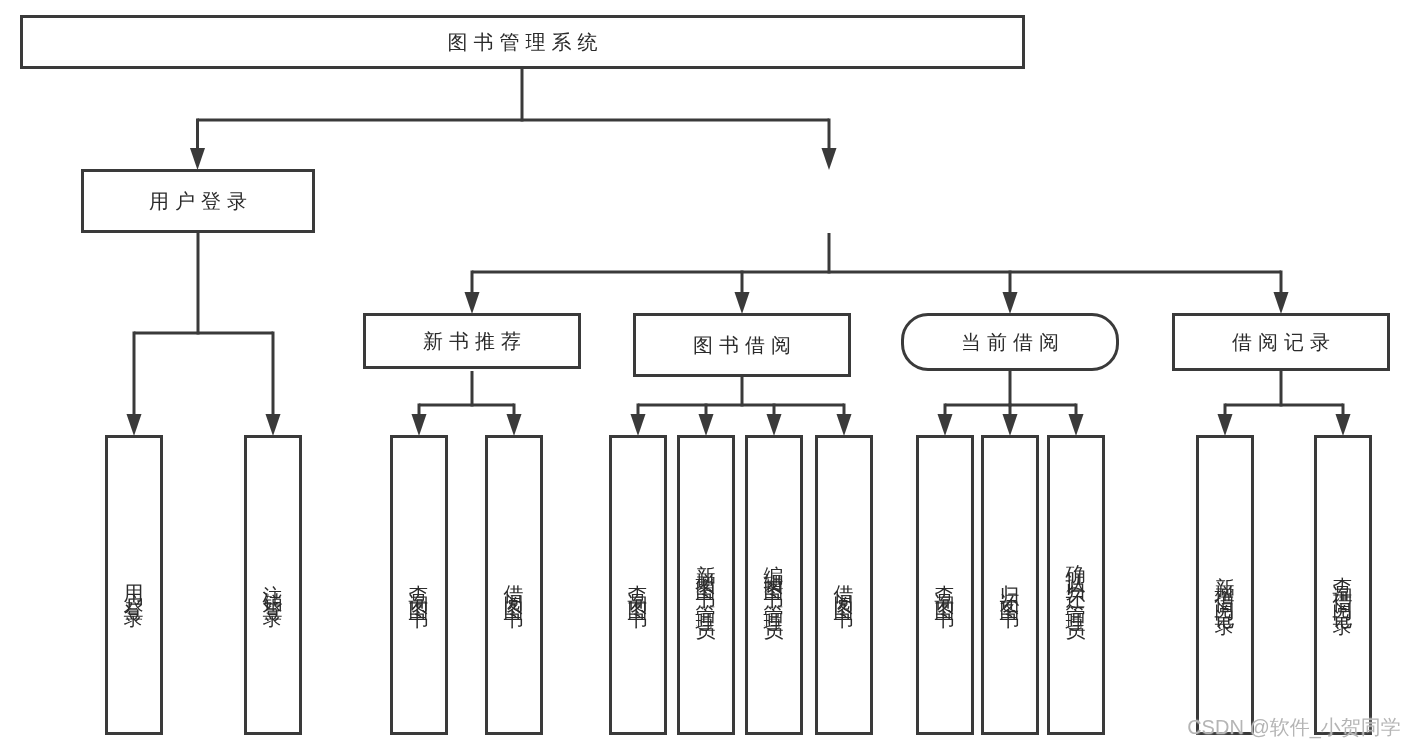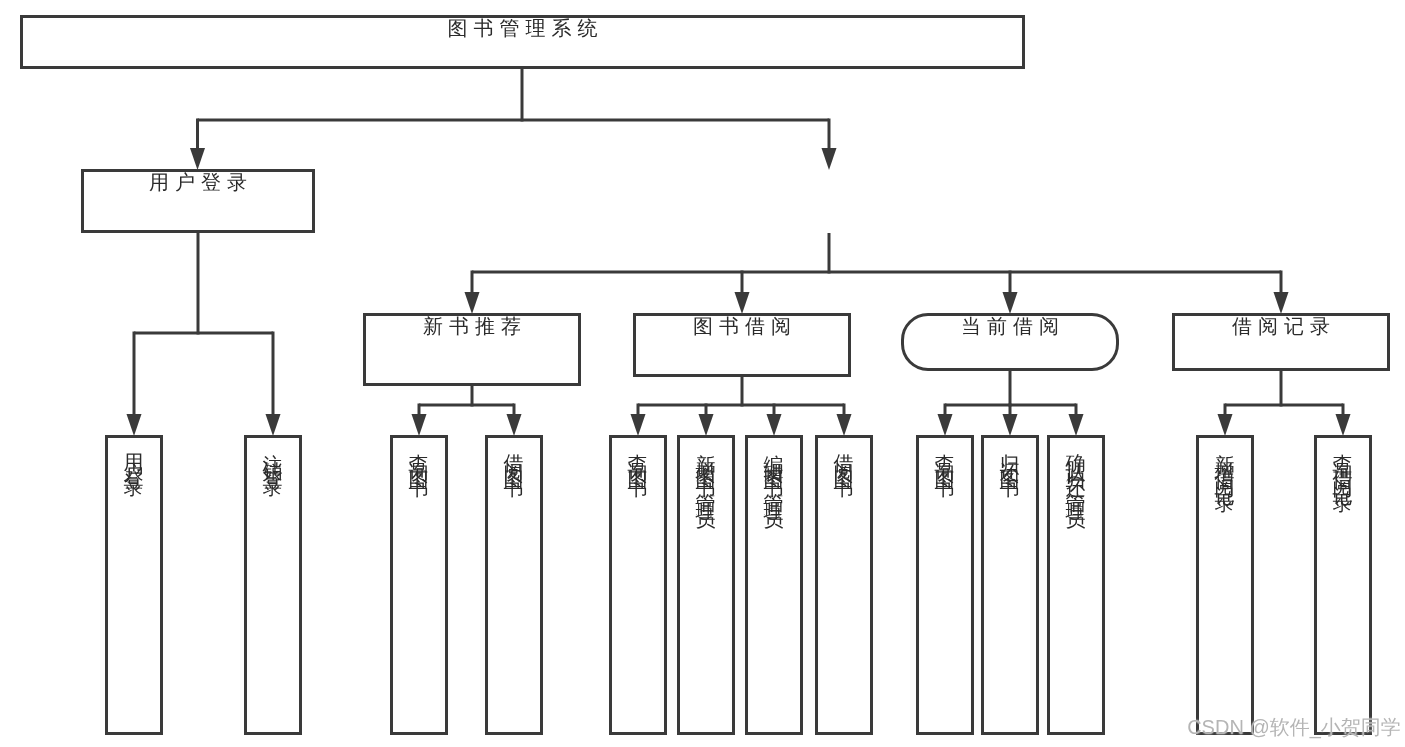--- a/index.html
+++ b/index.html
@@ -23,21 +23,21 @@
     position:absolute;left:0;top:0;width:1405px;height:747px;
     pointer-events:none;
   }
   .connectors line{stroke:var(--line);stroke-width:3;}
   .connectors polygon{fill:var(--line);}
   .node{
     position:absolute;
     box-sizing:border-box;
     background:#ffffff;
     border:3px solid var(--line);
-    display:flex;align-items:flex-start;justify-content:center;
+    display:flex;align-items:center;justify-content:center;
     color:var(--text);
     font-size:20px;
     line-height:1;
     z-index:2;
   }
   .node-h .lbl{
     letter-spacing:6px;
     text-indent:6px;
     white-space:nowrap;
   }
@@ -127,21 +127,21 @@
   </svg>
 
   <div class="node node-h" style="left:20px;top:15px;width:1005px;height:54px;">
     <span class="lbl">图书管理系统</span>
   </div>
 
   <div class="node node-h" style="left:81px;top:169px;width:234px;height:64px;">
     <span class="lbl">用户登录</span>
   </div>
 
-  <div class="node node-h" style="left:363px;top:313px;width:218px;height:73px;">
+  <div class="node node-h" style="left:363px;top:313px;width:218px;height:56px;">
     <span class="lbl">新书推荐</span>
   </div>
   <div class="node node-h" style="left:633px;top:313px;width:218px;height:64px;">
     <span class="lbl">图书借阅</span>
   </div>
   <div class="node node-h" style="left:901px;top:313px;width:218px;height:58px;border-radius:27px;">
     <span class="lbl">当前借阅</span>
   </div>
   <div class="node node-h" style="left:1172px;top:313px;width:218px;height:58px;">
     <span class="lbl">借阅记录</span>

